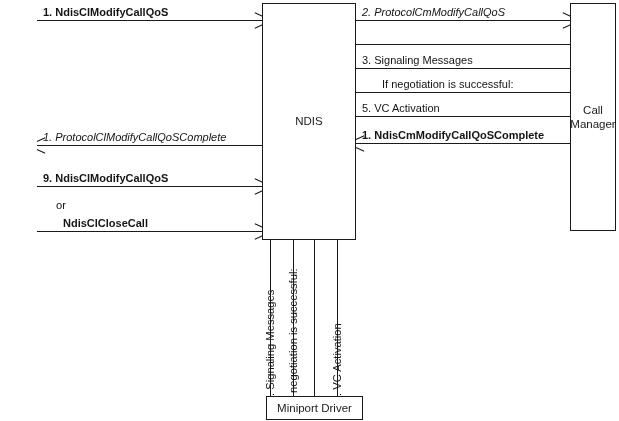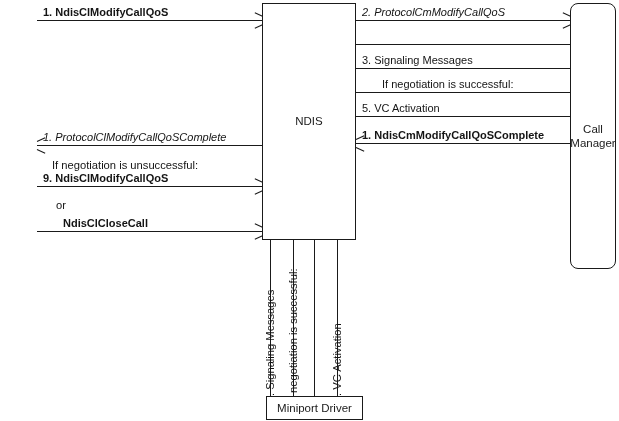--- a/index.html
+++ b/index.html
@@ -31,21 +31,21 @@
     justify-content: center;
     text-align: center;
     font-size: 11.5px;
     color: #1a1a1a;
     line-height: 1.25;
     z-index: 6;
   }
 
   #box-client  { left: 3px;   top: 3px;   width: 34px;  height: 237px; }
   #box-ndis    { left: 262px; top: 3px;   width: 94px;  height: 237px; }
-  #box-cm      { left: 570px; top: 3px;   width: 46px;  height: 266px; border-radius: 8px; }
+  #box-cm      { left: 570px; top: 3px;   width: 46px;  height: 228px; }
   #box-miniport{ left: 266px; top: 396px; width: 97px;  height: 24px;  }
 
   
   .msg {
     position: absolute;
     height: 0;
     z-index: 3;
   }
   .msg .line {
     position: absolute;
@@ -145,21 +145,20 @@
     <div class="head right" style="right:0px;"></div>
     <div class="label lead bold">1. NdisClModifyCallQoS</div>
   </div>
 
   <div class="msg" style="left:37px; right:357px; top:145px;">
     <div class="line"></div>
     <div class="head left" style="left:0px;"></div>
     <div class="label lead ital">1. ProtocolClModifyCallQoSComplete</div>
   </div>
 
-  <div class="note" style="left:52px; top:160px;">If negotiation is unsuccessful:</div>
 
   <div class="msg" style="left:37px; right:357px; top:186px;">
     <div class="line"></div>
     <div class="head right" style="right:0px;"></div>
     <div class="label lead bold">9. NdisClModifyCallQoS</div>
   </div>
 
   <div class="note" style="left:56px; top:200px;">or</div>
 
   <div class="msg" style="left:37px; right:357px; top:231px;">

